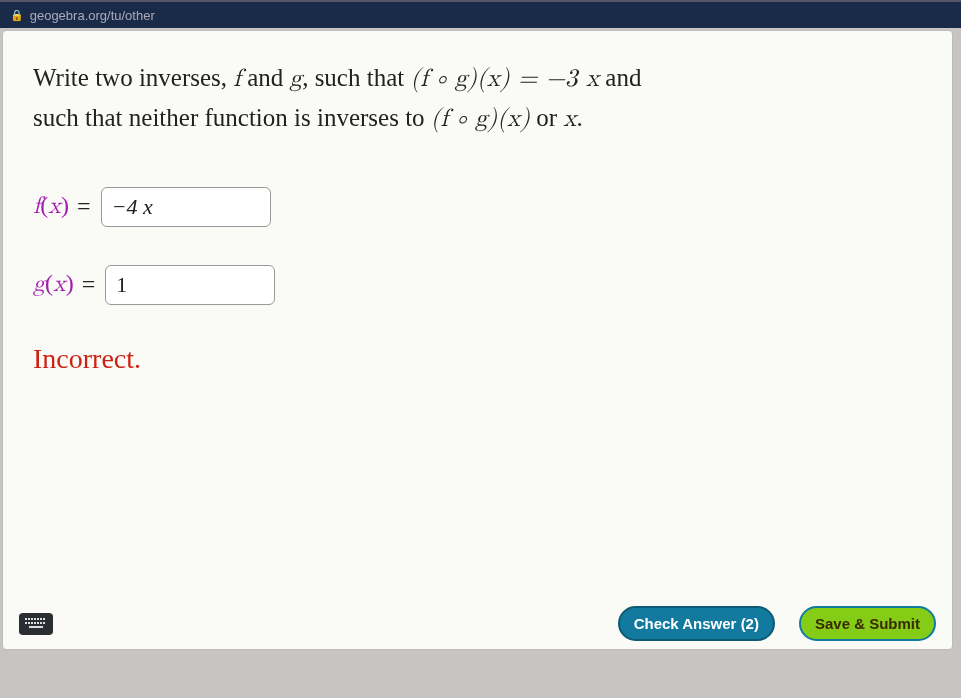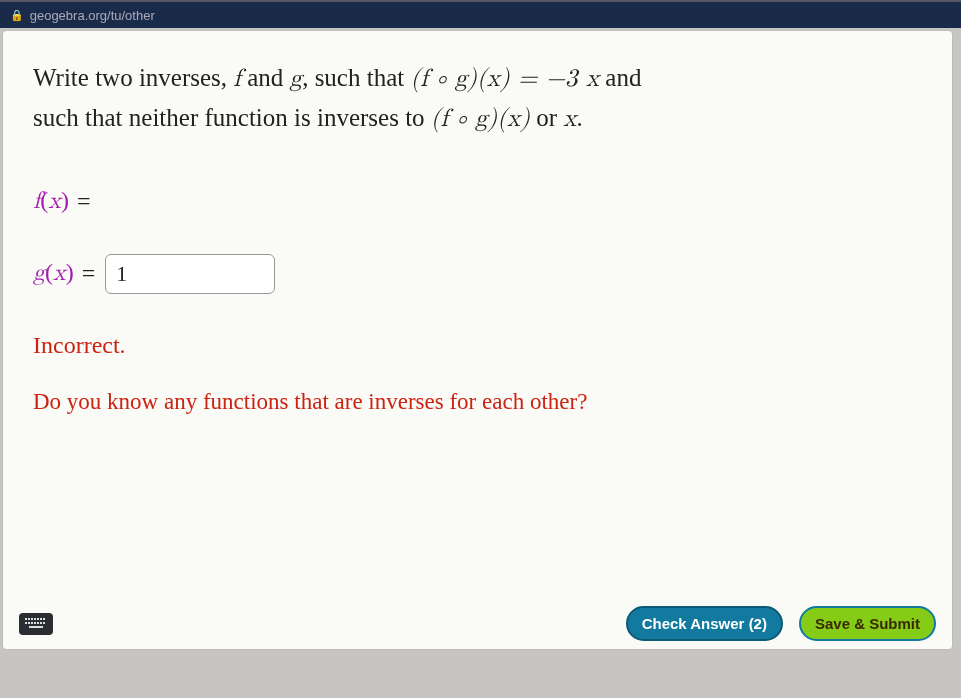--- a/index.html
+++ b/index.html
@@ -8,26 +8,26 @@
 .url-bar .lock{margin-right:6px;font-size:11px}
 .content-area{background:#fafaf7;margin:2px 8px 0 2px;border:1px solid #bbb;border-radius:4px;padding:28px 30px 70px 30px;height:620px;position:relative}
 .question{font-size:25px;line-height:1.55;color:#222;margin-bottom:48px}
 .math-var{font-style:italic;font-family:'Latin Modern Math',Georgia,serif}
 .answer-row{display:flex;align-items:center;margin-bottom:38px}
 .answer-label{font-size:24px;font-style:italic;color:#a21caf;margin-right:8px}
 .answer-label .paren{font-style:normal}
 .eq{font-size:24px;color:#222;margin-right:10px;font-style:normal}
 .answer-input{width:170px;height:40px;border:1px solid #999;border-radius:6px;font-size:22px;padding:4px 10px;font-family:Georgia,serif;font-style:italic;color:#222;background:#fff}
 .answer-input.g{font-style:normal}
-.feedback{font-size:24px;color:#c21;margin-top:14px;margin-bottom:30px}
+.feedback{font-size:28px;color:#c21;margin-top:14px;margin-bottom:30px}
 .hint{font-size:23px;color:#c21;margin-bottom:30px}
 .bottom-bar{position:absolute;bottom:8px;left:0;right:0;padding:0 16px;display:flex;align-items:center;justify-content:space-between}
 .kb-icon{width:34px;height:22px;background:#2a2e33;border-radius:4px;display:flex;align-items:center;justify-content:center}
 .kb-icon svg{width:26px;height:16px}
-.btn-group{display:flex;align-items:center;gap:16px}
+.btn-group{display:flex;align-items:center;gap:24px}
 .btn{font-family:Arial,sans-serif;font-size:15px;font-weight:bold;padding:7px 14px;border-radius:18px;cursor:pointer;white-space:nowrap}
 .btn-check{background:#117a9e;color:#fff;border:2px solid #0d5a75}
 .btn-save{background:#84cc16;color:#3a2a00;border:2px solid #117a9e}
 </style>
 </head>
 <body>
 
 <div class="url-bar">
   <span class="lock">🔒</span>
   <span>geogebra.org/tu/other</span>
@@ -36,30 +36,30 @@
 <div class="content-area">
 
   <div class="question">
     <span>Write two inverses, </span><span class="math-var">f</span><span> and </span><span class="math-var">g</span><span>,  such that </span><span class="math-var">(f ∘ g)(x) = −3 x</span><span> and</span><br>
     <span>such that neither function is inverses to </span><span class="math-var">(f ∘ g)(x)</span><span> or </span><span class="math-var">x</span><span>.</span>
   </div>
 
   <div class="answer-row">
     <span class="answer-label"><span class="math-var">f</span><span class="paren">(</span><span class="math-var">x</span><span class="paren">)</span></span>
     <span class="eq">=</span>
+    <input class="answer-input" value="−4 x" style="">
   </div>
 
   <div class="answer-row">
     <span class="answer-label"><span class="math-var">g</span><span class="paren">(</span><span class="math-var">x</span><span class="paren">)</span></span>
     <span class="eq">=</span>
     <input class="answer-input g" value="1" style="">
   </div>
 
   <div class="feedback">Incorrect.</div>
-  <div class="hint">Do you know any functions that are inverses for each other?</div>
 
   <div class="bottom-bar">
     <div class="kb-icon">
       <svg viewBox="0 0 26 16">
           <rect x="0" y="0" width="26" height="16" rx="2" fill="#2a2e33"></rect>
           <g fill="#ddd">
             <rect x="2" y="2" width="2" height="2"></rect>
             <rect x="5" y="2" width="2" height="2"></rect>
             <rect x="8" y="2" width="2" height="2"></rect>
             <rect x="11" y="2" width="2" height="2"></rect>

